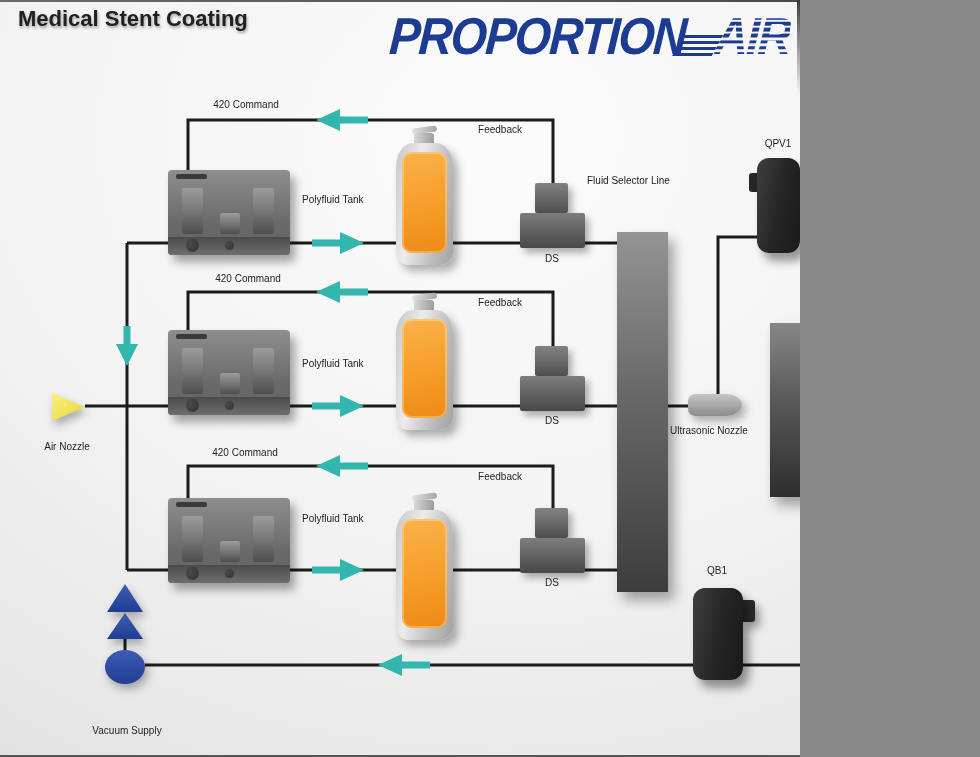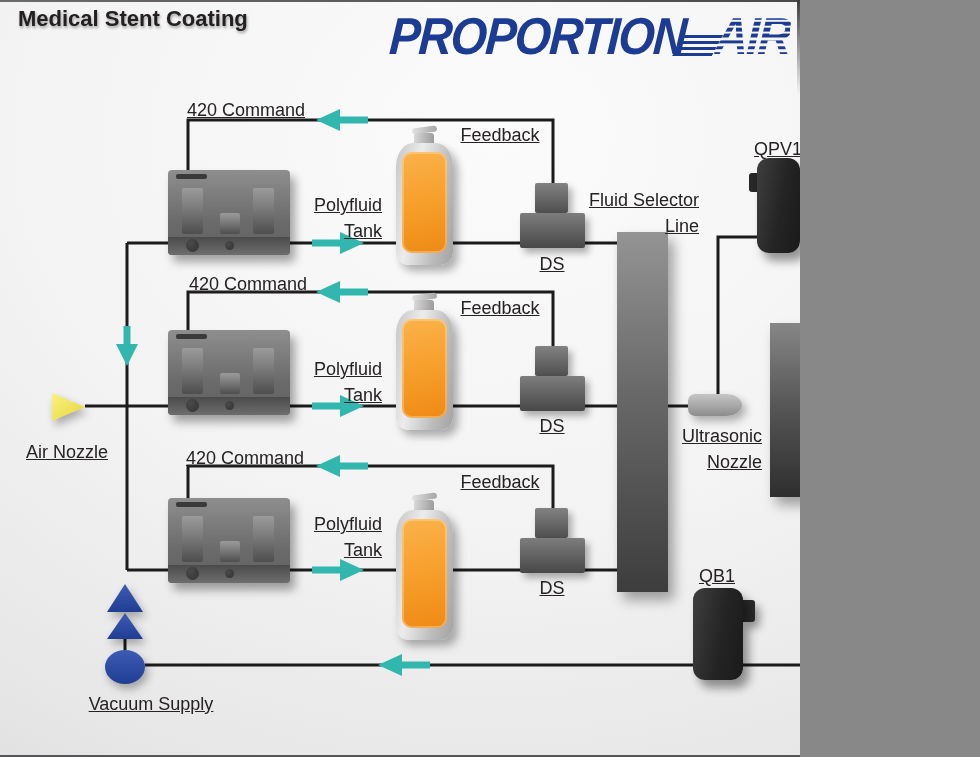--- a/index.html
+++ b/index.html
@@ -7,22 +7,22 @@
     position:relative;width:800px;height:757px;overflow:hidden;box-sizing:border-box;
     background:radial-gradient(145% 125% at 62% 18%, #fbfbfb 0%, #f3f3f4 42%, #e6e6e7 72%, #d2d2d4 100%);
     font-family:"Liberation Sans",sans-serif;color:#262223;
   }
   .edge-top{position:absolute;top:0;left:0;right:0;height:2px;background:linear-gradient(90deg,#6a6a6a,#4a4a4a);}
   .edge-bottom{position:absolute;bottom:0;left:0;right:0;height:2px;background:#56565a;}
   .edge-right{position:absolute;top:0;right:0;width:3px;height:95px;background:linear-gradient(#3c3c3c,rgba(60,60,60,0));}
   svg.lines{position:absolute;left:0;top:0;z-index:1;}
   .shadowed{filter:drop-shadow(3px 5px 4px rgba(0,0,0,.30));}
 
-  .lbl{position:absolute;z-index:4;font-size:18px;line-height:1.42;text-align:right;
-       transform:translateX(-50%);white-space:nowrap;color:#262223;text-decoration:underline;}
+  .lbl{position:absolute;z-index:4;font-size:10px;line-height:1.42;text-align:left;
+       transform:translateX(-50%);white-space:nowrap;color:#262223;}
   .wrap{white-space:normal;}
 
   .title{position:absolute;left:18px;top:6px;z-index:4;font-size:22px;font-weight:700;color:#242021;
          text-shadow:1px 2px 3px rgba(0,0,0,.35);}
 
   .logo{position:absolute;right:10px;top:10px;z-index:4;display:flex;align-items:flex-end;
         font-weight:700;font-style:italic;font-size:52px;letter-spacing:-2px;color:#1c3b92;
         transform:scaleX(.9) skewX(-4deg);transform-origin:right center;line-height:1;}
   .logo-dash{width:44px;height:21px;margin:0 -3px 6px -8px;transform:skewX(-28deg);
         background:repeating-linear-gradient(180deg,#1c3b92 0 3.4px,rgba(0,0,0,0) 3.4px 6px);}
@@ -207,24 +207,24 @@
   <div class="lbl" style="left:248px;top:272px;">420 Command</div>
   <div class="lbl" style="left:500px;top:296px;">Feedback</div>
   <div class="lbl wrap" style="left:342px;top:357px;width:80px;">Polyfluid Tank</div>
   <div class="lbl" style="left:552px;top:414px;">DS</div>
 
   <div class="lbl" style="left:245px;top:446px;">420 Command</div>
   <div class="lbl" style="left:500px;top:470px;">Feedback</div>
   <div class="lbl wrap" style="left:342px;top:512px;width:80px;">Polyfluid Tank</div>
   <div class="lbl" style="left:552px;top:576px;">DS</div>
 
-  <div class="lbl wrap" style="left:643px;top:188px;width:112px;">Fluid Selector Line</div>
+  <div class="lbl wrap" style="left:643px;top:174px;width:112px;">Fluid Selector Line</div>
   <div class="lbl" style="left:778px;top:137px;">QPV1</div>
   <div class="lbl" style="left:846px;top:255px;">Nitrogen</div>
   <div class="lbl wrap" style="left:716px;top:424px;width:92px;">Ultrasonic Nozzle</div>
   <div class="lbl" style="left:717px;top:564px;">QB1</div>
   <div class="lbl" style="left:67px;top:440px;">Air Nozzle</div>
-  <div class="lbl" style="left:127px;top:692px;margin-left:24px;">Vacuum Supply</div>
+  <div class="lbl" style="left:127px;top:724px;">Vacuum Supply</div>
 
   <div class="edge-top"></div>
   <div class="edge-right"></div>
   <div class="edge-bottom"></div>
 </div>
 
 </body></html>

